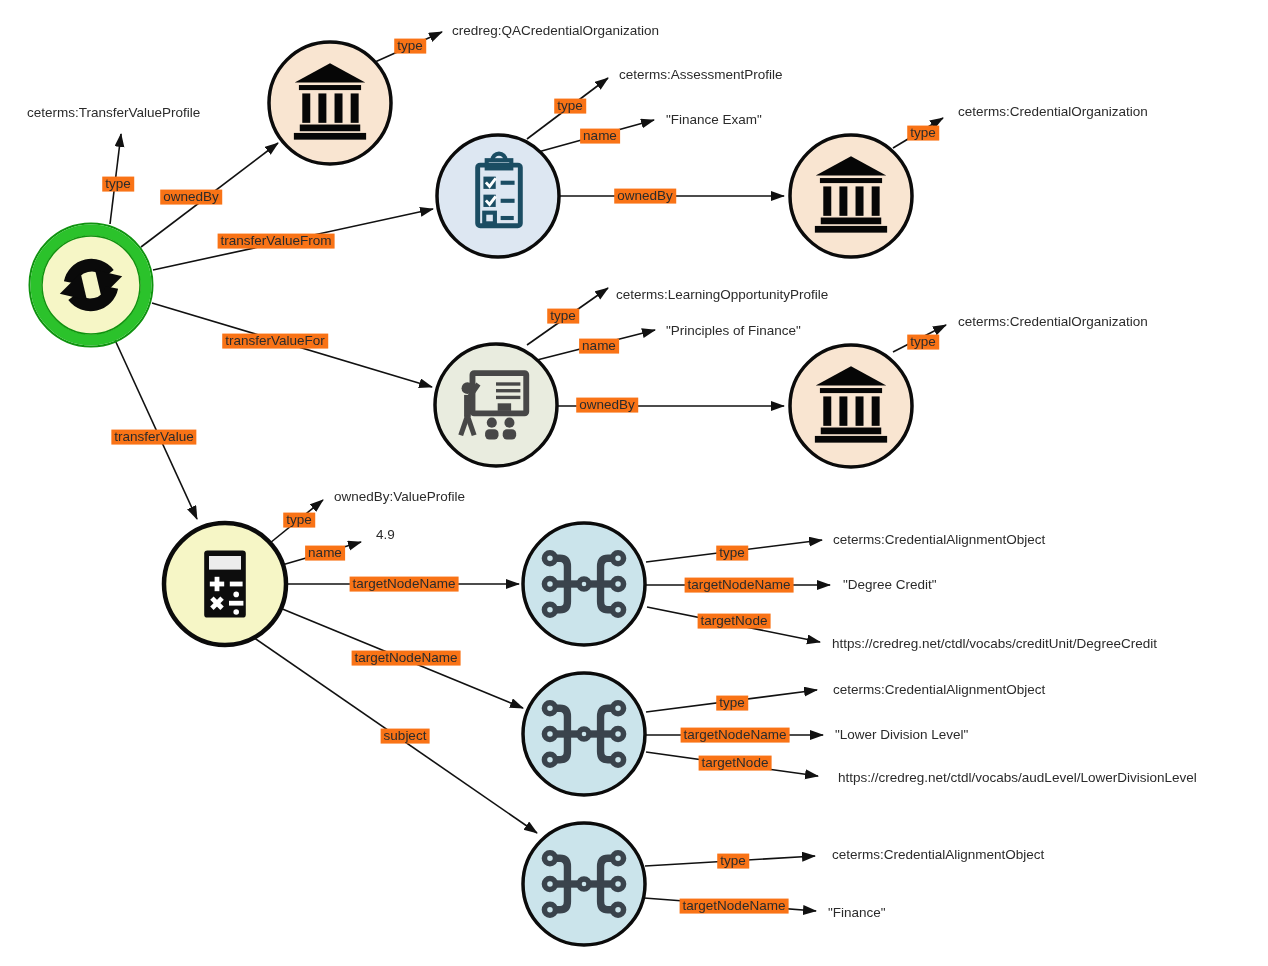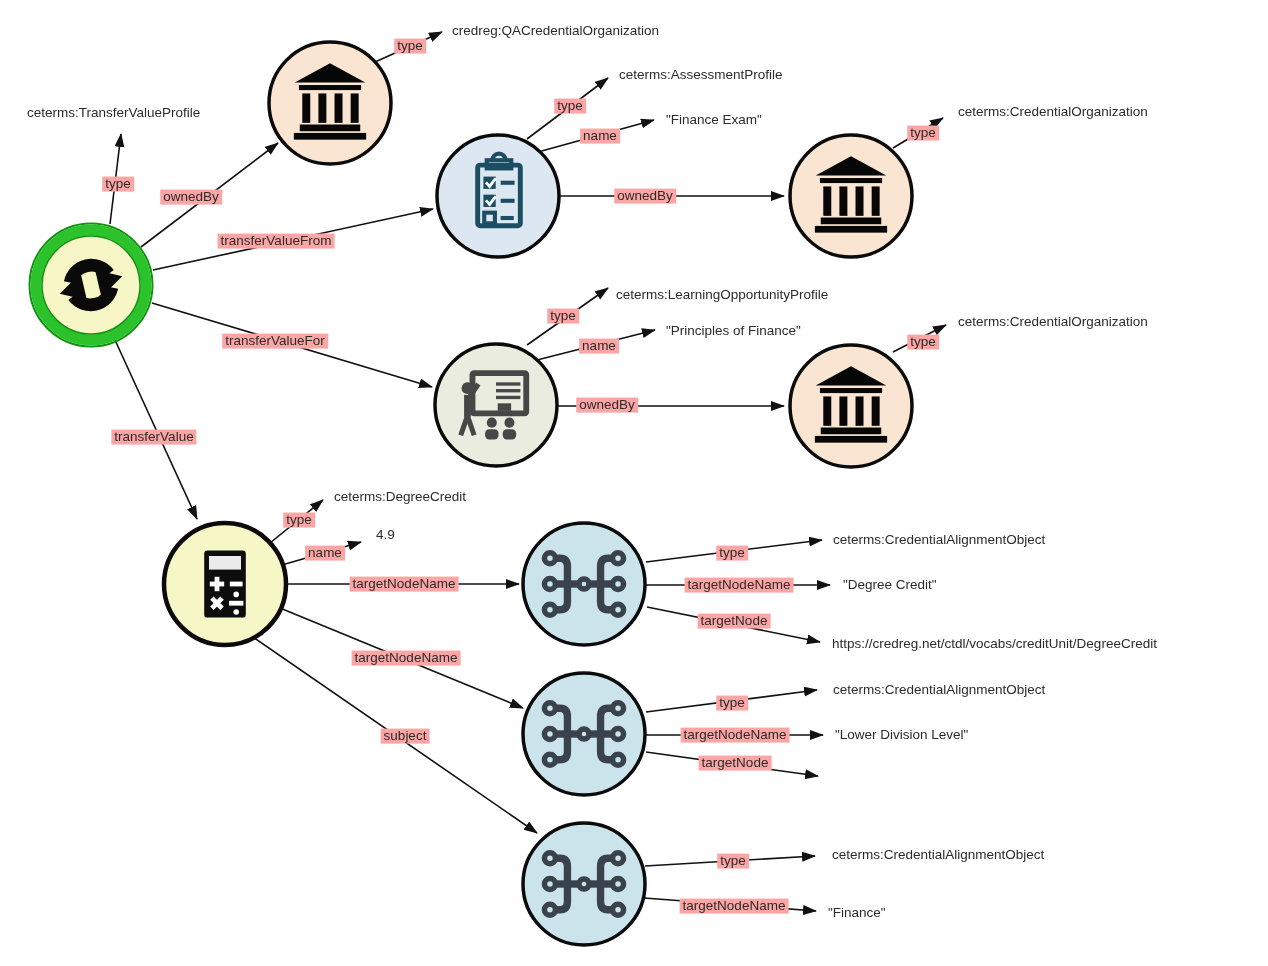--- a/index.html
+++ b/index.html
@@ -3,21 +3,21 @@
 <meta charset="utf-8">
 <style>
   html,body{margin:0;padding:0;background:#fff;}
   #stage{
     position:relative;width:1268px;height:966px;background:#ffffff;overflow:hidden;
     font-family:"Liberation Sans", sans-serif;color:#2b2b2b;
   }
   #stage svg.layer{position:absolute;left:0;top:0;}
   .lbl{
     position:absolute;transform:translate(-50%,-50%);
-    font-size:13.5px;line-height:1.1;background:#fca5a5;padding:0 3px;white-space:nowrap;
+    font-size:13.5px;line-height:1.1;background:#f97316;padding:0 3px;white-space:nowrap;
   }
   .val{
     position:absolute;transform:translateY(-50%);
     font-size:13.5px;line-height:1.1;white-space:nowrap;
   }
 </style>
 </head>
 <body>
 
 <div id="stage">
@@ -213,38 +213,39 @@
   <span class="lbl" style="left:563px;top:316px">type</span>
   <span class="val" style="left:616px;top:295px">ceterms:LearningOpportunityProfile</span>
   <span class="lbl" style="left:599px;top:346px">name</span>
   <span class="val" style="left:666px;top:331px">"Principles of Finance"</span>
   <span class="lbl" style="left:607px;top:405px">ownedBy</span>
   <span class="lbl" style="left:923px;top:342px">type</span>
   <span class="val" style="left:958px;top:322px">ceterms:CredentialOrganization</span>
 
   <span class="lbl" style="left:154px;top:437px">transferValue</span>
   <span class="lbl" style="left:299px;top:520px">type</span>
-  <span class="val" style="left:334px;top:497px">ceterms:DegreeCredit</span>
+  <span class="val" style="left:334px;top:497px">ownedBy:ValueProfile</span>
   <span class="lbl" style="left:325px;top:553px">name</span>
   <span class="val" style="left:376px;top:535px">4.9</span>
   <span class="lbl" style="left:404px;top:584px">targetNodeName</span>
   <span class="lbl" style="left:406px;top:658px">targetNodeName</span>
   <span class="lbl" style="left:405px;top:736px">subject</span>
 
   <span class="lbl" style="left:732px;top:553px">type</span>
   <span class="val" style="left:833px;top:540px">ceterms:CredentialAlignmentObject</span>
   <span class="lbl" style="left:739px;top:585px">targetNodeName</span>
   <span class="val" style="left:843px;top:585px">"Degree Credit"</span>
   <span class="lbl" style="left:734px;top:621px">targetNode</span>
   <span class="val" style="left:832px;top:644px">https://credreg.net/ctdl/vocabs/creditUnit/DegreeCredit</span>
 
   <span class="lbl" style="left:732px;top:703px">type</span>
   <span class="val" style="left:833px;top:690px">ceterms:CredentialAlignmentObject</span>
   <span class="lbl" style="left:735px;top:735px">targetNodeName</span>
   <span class="val" style="left:835px;top:735px">"Lower Division Level"</span>
   <span class="lbl" style="left:735px;top:763px">targetNode</span>
+  <span class="val" style="left:838px;top:778px">https://credreg.net/ctdl/vocabs/audLevel/LowerDivisionLevel</span>
 
   <span class="lbl" style="left:733px;top:861px">type</span>
   <span class="val" style="left:832px;top:855px">ceterms:CredentialAlignmentObject</span>
   <span class="lbl" style="left:734px;top:906px">targetNodeName</span>
   <span class="val" style="left:828px;top:913px">"Finance"</span>
 
 </div>
 
 </body></html>

